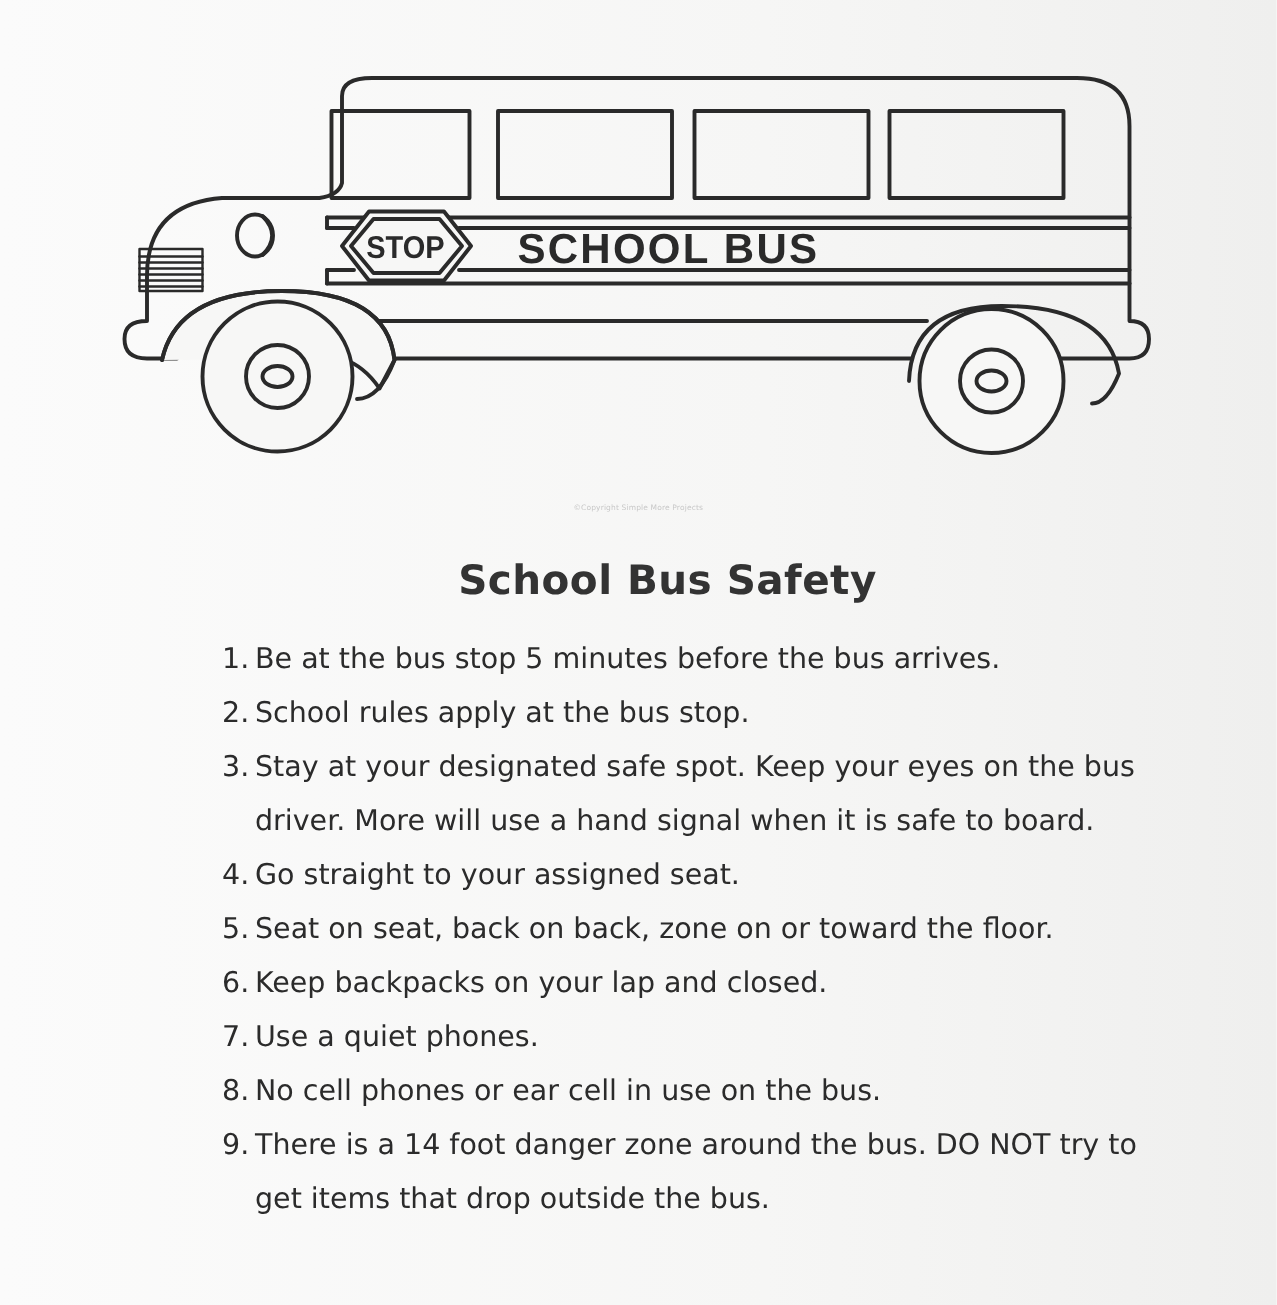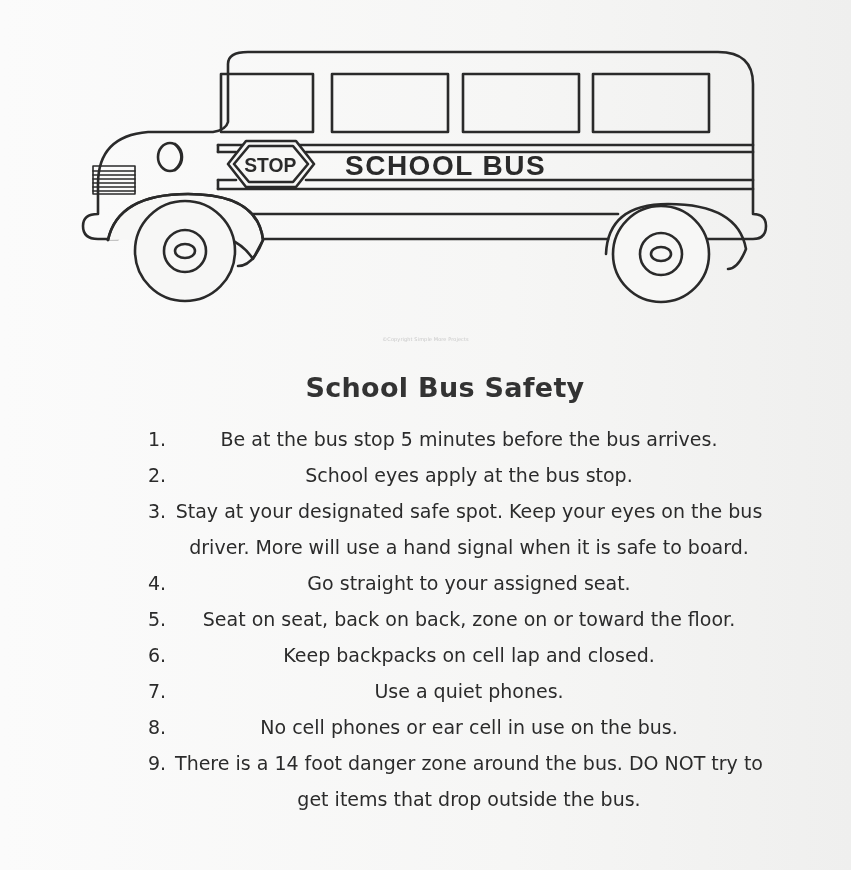--- a/index.html
+++ b/index.html
@@ -62,21 +62,20 @@
     .rule-item {
       display: flex;
       line-height: 36px;
     }
     .rule-num {
       width: 22px;
       flex: 0 0 22px;
     }
     .rule-text {
       flex: 1;
-      text-align: center;
     }
   </style>
 </head>
 <body>
 
 <div class="page-shade"></div>
 
 <svg class="bus-illustration" viewBox="0 0 700 260" xmlns="http://www.w3.org/2000/svg" fill="none" stroke="#2a2a2a" stroke-width="2.6" stroke-linejoin="round" stroke-linecap="round">
 
   <path d="M150 20 Q150 8 170 8 L640 8 Q675 8 675 40 L675 170 Q688 170 688 182 Q688 195 675 195 L610 195
@@ -140,37 +139,37 @@
 
 <div class="doc-title">School Bus Safety</div>
 
 <ol class="rules-list">
   <li class="rule-item">
     <span class="rule-num">1.</span>
     <span class="rule-text">Be at the bus stop 5 minutes before the bus arrives.</span>
   </li>
   <li class="rule-item">
     <span class="rule-num">2.</span>
-    <span class="rule-text">School eyes apply at the bus stop.</span>
+    <span class="rule-text">School rules apply at the bus stop.</span>
   </li>
   <li class="rule-item">
     <span class="rule-num">3.</span>
     <span class="rule-text">Stay at your designated safe spot. Keep your eyes on the bus driver. More will use a hand signal when it is safe to board.</span>
   </li>
   <li class="rule-item">
     <span class="rule-num">4.</span>
     <span class="rule-text">Go straight to your assigned seat.</span>
   </li>
   <li class="rule-item">
     <span class="rule-num">5.</span>
     <span class="rule-text">Seat on seat, back on back, zone on or toward the floor.</span>
   </li>
   <li class="rule-item">
     <span class="rule-num">6.</span>
-    <span class="rule-text">Keep backpacks on cell lap and closed.</span>
+    <span class="rule-text">Keep backpacks on your lap and closed.</span>
   </li>
   <li class="rule-item">
     <span class="rule-num">7.</span>
     <span class="rule-text">Use a quiet phones.</span>
   </li>
   <li class="rule-item">
     <span class="rule-num">8.</span>
     <span class="rule-text">No cell phones or ear cell in use on the bus.</span>
   </li>
   <li class="rule-item">

